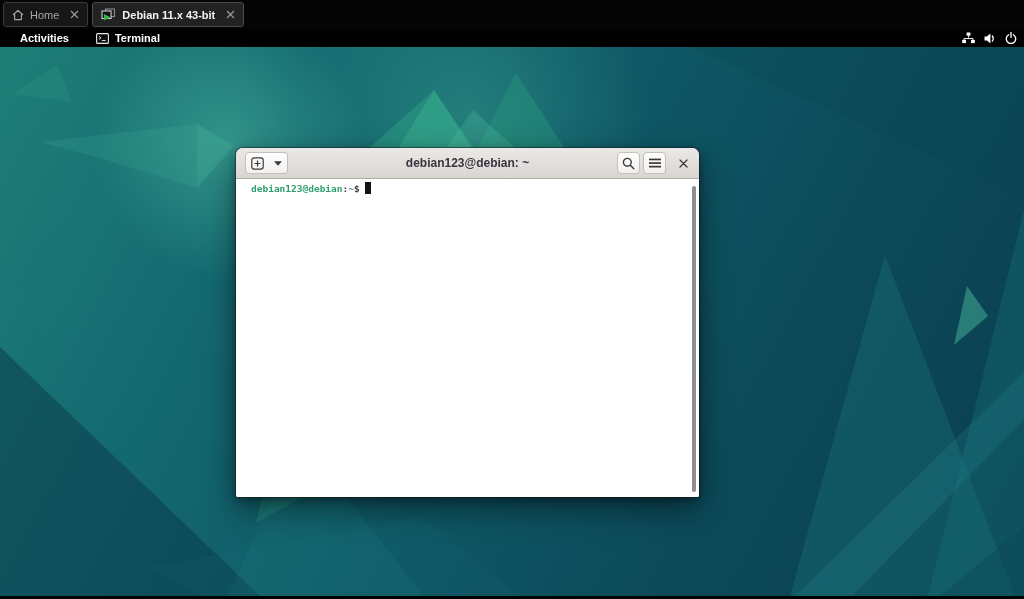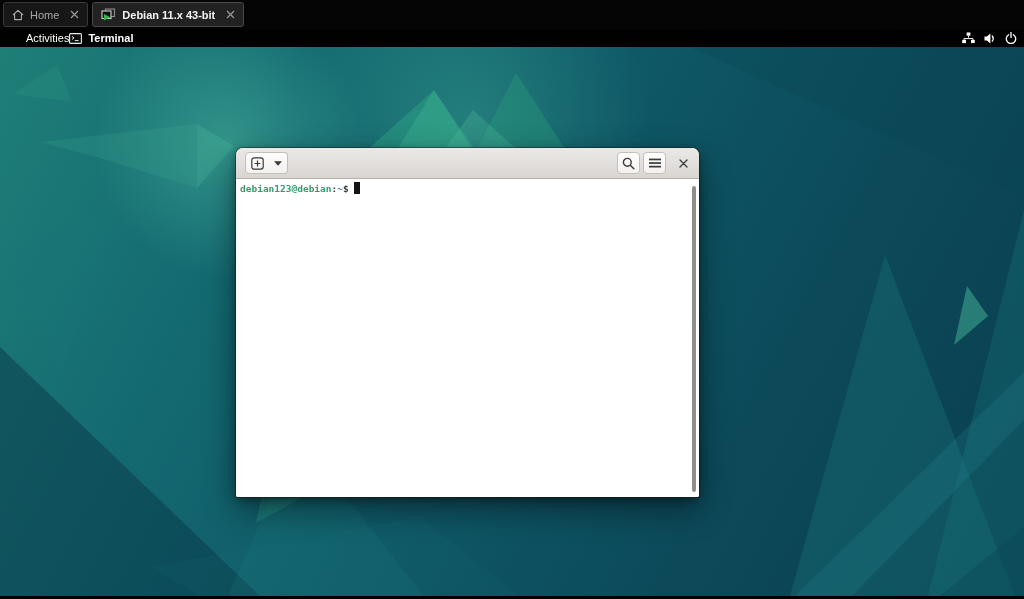--- a/index.html
+++ b/index.html
@@ -12,22 +12,22 @@
              display:flex;align-items:flex-start;padding:2px 0 0 3px;}
   .vm-tab{height:25px;display:flex;align-items:center;gap:6px;padding:0 8px;
           background:#171717;border:1px solid #3a3a3a;border-radius:3px;
           color:#a6a6a6;font-size:11px;cursor:default;}
   .vm-tab.active{background:#222;border-color:#4a4a4a;color:#f4f4f4;font-weight:700;margin-left:4px;}
   .vm-tab .tabclose{margin-left:5px;display:flex;align-items:center;}
 
   
   .gnome-topbar{position:absolute;top:29px;left:0;right:0;height:18px;background:#010101;
                 color:#fff;font-size:11px;display:flex;align-items:center;}
-  .activities{margin-left:26px;font-weight:400;}
-  .app-indicator{display:flex;align-items:center;gap:6px;font-weight:700;}
+  .activities{margin-left:20px;font-weight:700;}
+  .app-indicator{margin-left:27px;display:flex;align-items:center;gap:6px;font-weight:700;}
   .clock{position:absolute;left:0;right:0;text-align:center;font-weight:700;white-space:pre;pointer-events:none;}
   .status-area{position:absolute;right:7px;top:0;bottom:0;display:flex;align-items:center;gap:9px;}
 
   
   .desktop{position:absolute;top:47px;left:0;width:1024px;height:549px;
            background:linear-gradient(118deg,#1f7f77 0%,#156c72 22%,#0f5a68 46%,#0c4a5a 72%,#0a3e4f 100%);}
   .desktop svg{display:block;}
   .bottom-edge{position:absolute;left:0;right:0;bottom:0;height:3px;background:#020202;}
 
   
@@ -40,21 +40,21 @@
         background:linear-gradient(#fefefe,#f3f1ef);border:1px solid #c5bfb9;border-radius:4px;cursor:default;}
   .btn-newtab{left:9px;width:25px;border-radius:4px 0 0 4px;}
   .btn-dropdown{left:33px;width:19px;border-left:none;border-radius:0 4px 4px 0;}
   .btn-search{left:381px;width:23px;}
   .btn-menu{left:407px;width:23px;}
   .btn-close{left:438px;width:18px;background:none;border:none;}
   .hb-title{position:absolute;left:60px;right:60px;top:0;bottom:0;display:flex;align-items:center;
             justify-content:center;font-size:12px;font-weight:700;color:#39353f;pointer-events:none;}
   .term-body{position:absolute;top:31px;left:0;right:0;bottom:0;background:#fff;
              border-radius:0 0 2px 2px;overflow:hidden;}
-  .prompt-line{padding:3px 0 0 4px;font:700 9.5px "DejaVu Sans Mono",monospace;color:#3c3c3c;white-space:pre;}
+  .prompt-line{padding:3px 0 0 15px;font:700 9.5px "DejaVu Sans Mono",monospace;color:#3c3c3c;white-space:pre;}
   .p-userhost{color:#2f9e6e;}
   .p-colon{color:#3c3c3c;}
   .p-path{color:#4a7ba6;}
   .p-dollar{color:#3c3c3c;}
   .cursor-block{display:inline-block;width:6px;height:12px;background:#151515;margin-left:5px;vertical-align:-2px;}
   .term-scrollbar{position:absolute;top:7px;bottom:5px;right:3px;width:4px;background:#8f8f8c;border-radius:2px;}
 </style>
 </head>
 <body>
 
@@ -178,20 +178,21 @@
           </svg>
         </span>
       </div>
       <div class="hbtn btn-dropdown">
         <span style="display:flex">
           <svg width="8" height="5" viewBox="0 0 8 5">
               <path d="M0,0.3 H8 L4,4.8 Z" fill="#3a3a3a"></path>
             </svg>
         </span>
       </div>
+      <div class="hb-title">debian123@debian: ~</div>
       <div class="hbtn btn-search">
         <span style="display:flex">
           <svg width="13" height="13" viewBox="0 0 13 13">
             <circle cx="5.3" cy="5.3" r="3.9" fill="none" stroke="#3a3a3a" stroke-width="1.4"></circle>
             <line x1="8.3" y1="8.3" x2="11.8" y2="11.8" stroke="#3a3a3a" stroke-width="1.5" stroke-linecap="round"></line>
           </svg>
         </span>
       </div>
       <div class="hbtn btn-menu">
         <span style="display:flex">

